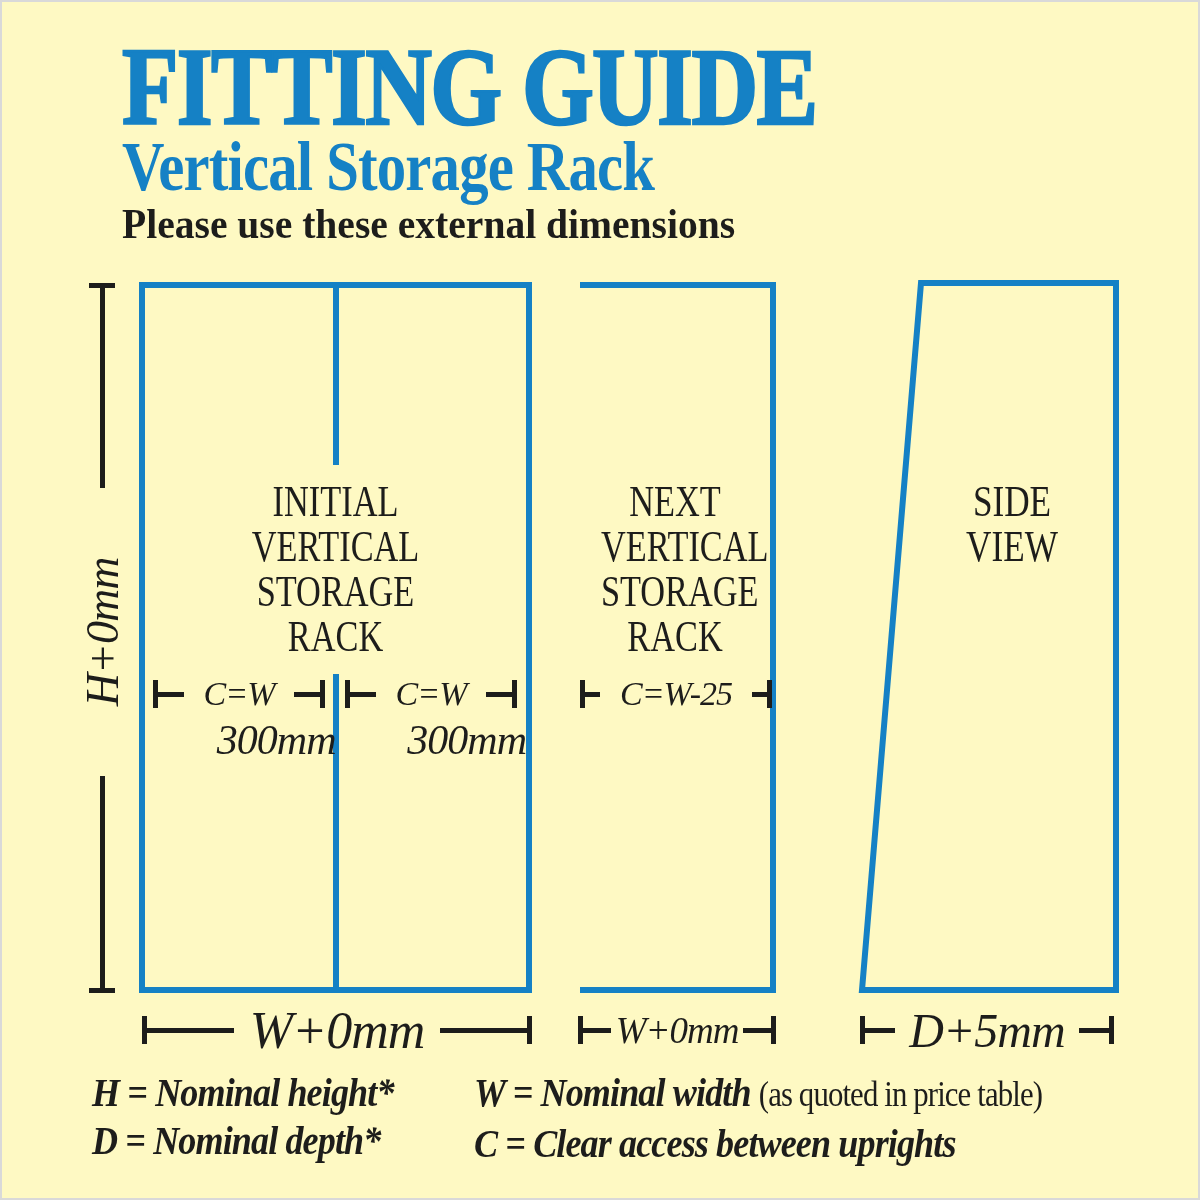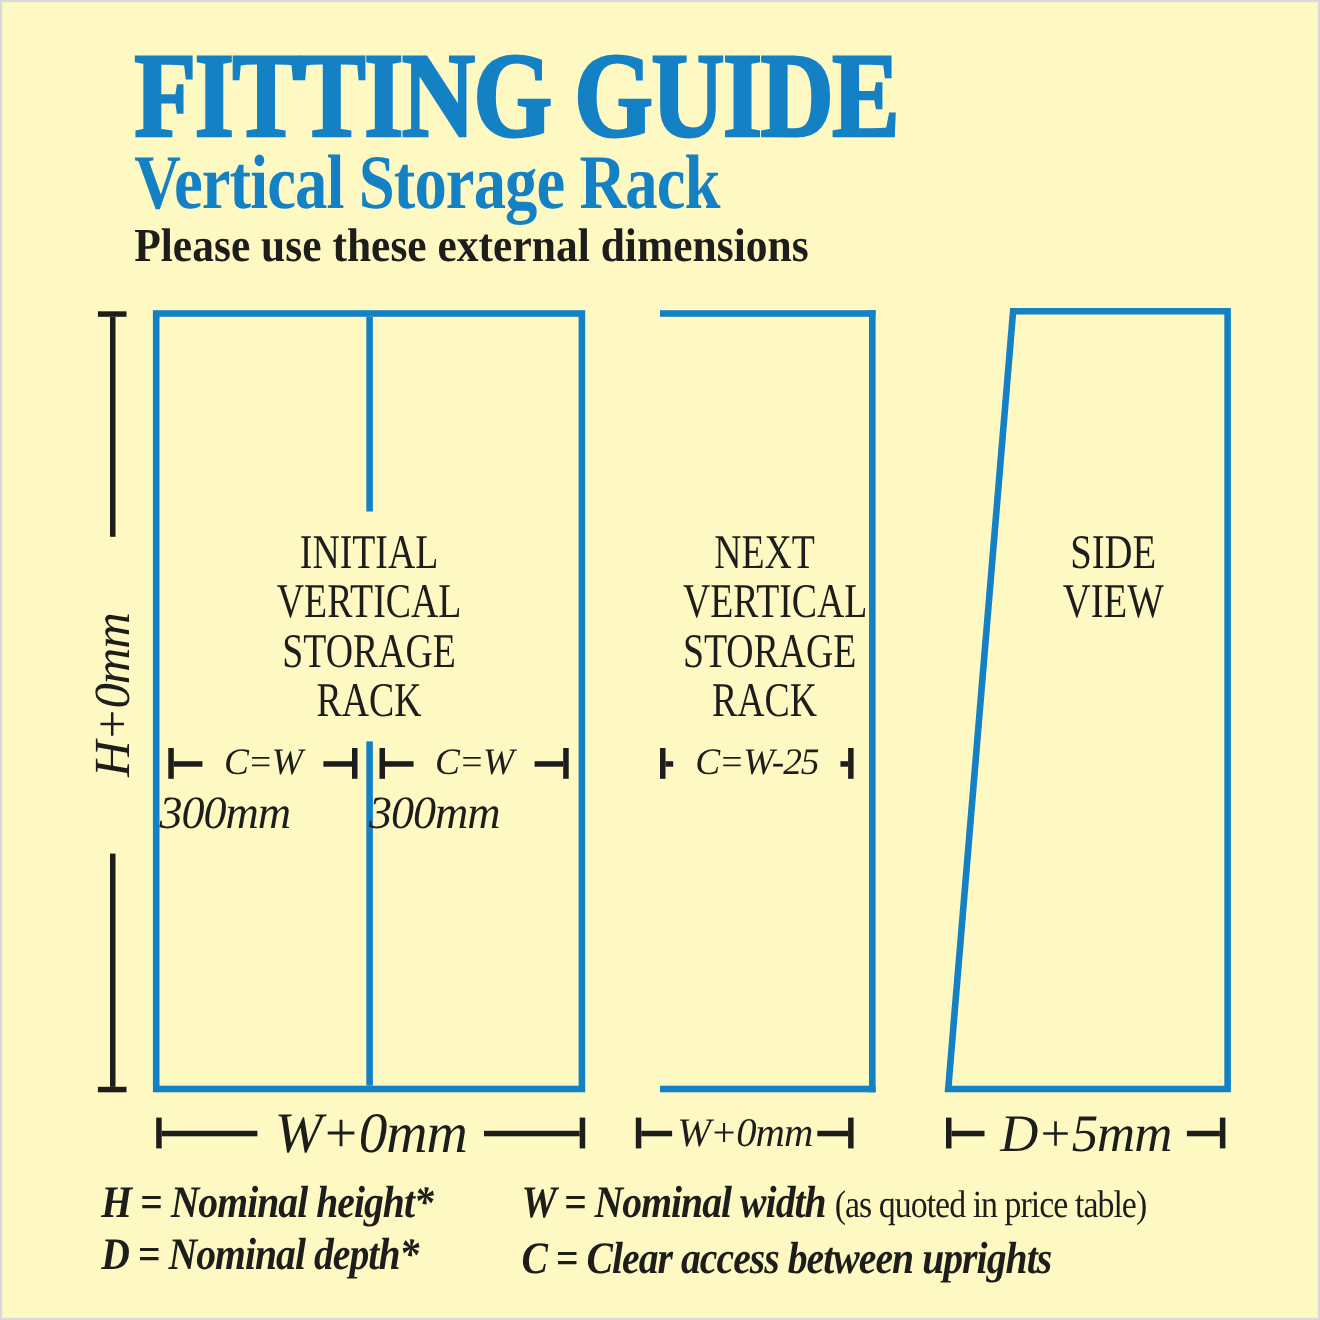--- a/index.html
+++ b/index.html
@@ -71,49 +71,49 @@
     transform:translate(-50%,-50%) rotate(-90deg);
     font-style:italic;font-size:46px;letter-spacing:-1px;
     white-space:nowrap;color:var(--ink);
   }
   
   .rack1{
     position:absolute;left:137px;top:280px;width:393px;height:711px;
     border:6px solid var(--blue);box-sizing:border-box;padding-left:27px;
   }
   .rack2{
-    position:absolute;left:598px;top:280px;width:196px;height:711px;
+    position:absolute;left:578px;top:280px;width:196px;height:711px;
     border-top:6px solid var(--blue);
     border-right:6px solid var(--blue);
     border-bottom:6px solid var(--blue);
     box-sizing:border-box;
   }
   .divider{position:absolute;left:50%;width:6px;margin-left:-3px;background:var(--blue);}
   .divider.top{top:0;height:177px;}
   .divider.bottom{bottom:0;height:313px;}
   .rack-label{
     position:absolute;left:0;right:0;top:191px;
     text-align:center;
     font-size:44px;line-height:45px;font-weight:400;
     letter-spacing:0;
     transform:scaleX(0.78);transform-origin:center top;
     color:var(--ink);
     white-space:nowrap;
   }
   .cw-row{position:absolute;top:390px;left:0;right:0;height:32px;}
   .cw-dim-left{left:8px;width:172px;top:0;}
   .cw-dim-right{left:200px;width:172px;top:0;}
-  .cw25-dim{left:0;width:176px;top:390px;text-align:right;}
+  .cw25-dim{left:0;width:192px;top:390px;text-align:right;}
   .dlabel-sm{font-size:34px;}
   .mm-row{
     position:absolute;top:428px;left:0;right:0;
     display:flex;
   }
   .mm{
-    flex:1;text-align:left;
+    flex:1;text-align:right;
     font-style:italic;font-size:42px;letter-spacing:-1px;
     color:var(--ink);
   }
   
   .sideview{position:absolute;left:852px;top:277px;}
   .sideview polygon{fill:none;stroke:var(--blue);stroke-width:6;}
   .sideview-label{
     position:absolute;left:930px;top:477px;width:160px;
     text-align:center;
     font-size:44px;line-height:45px;font-weight:400;

